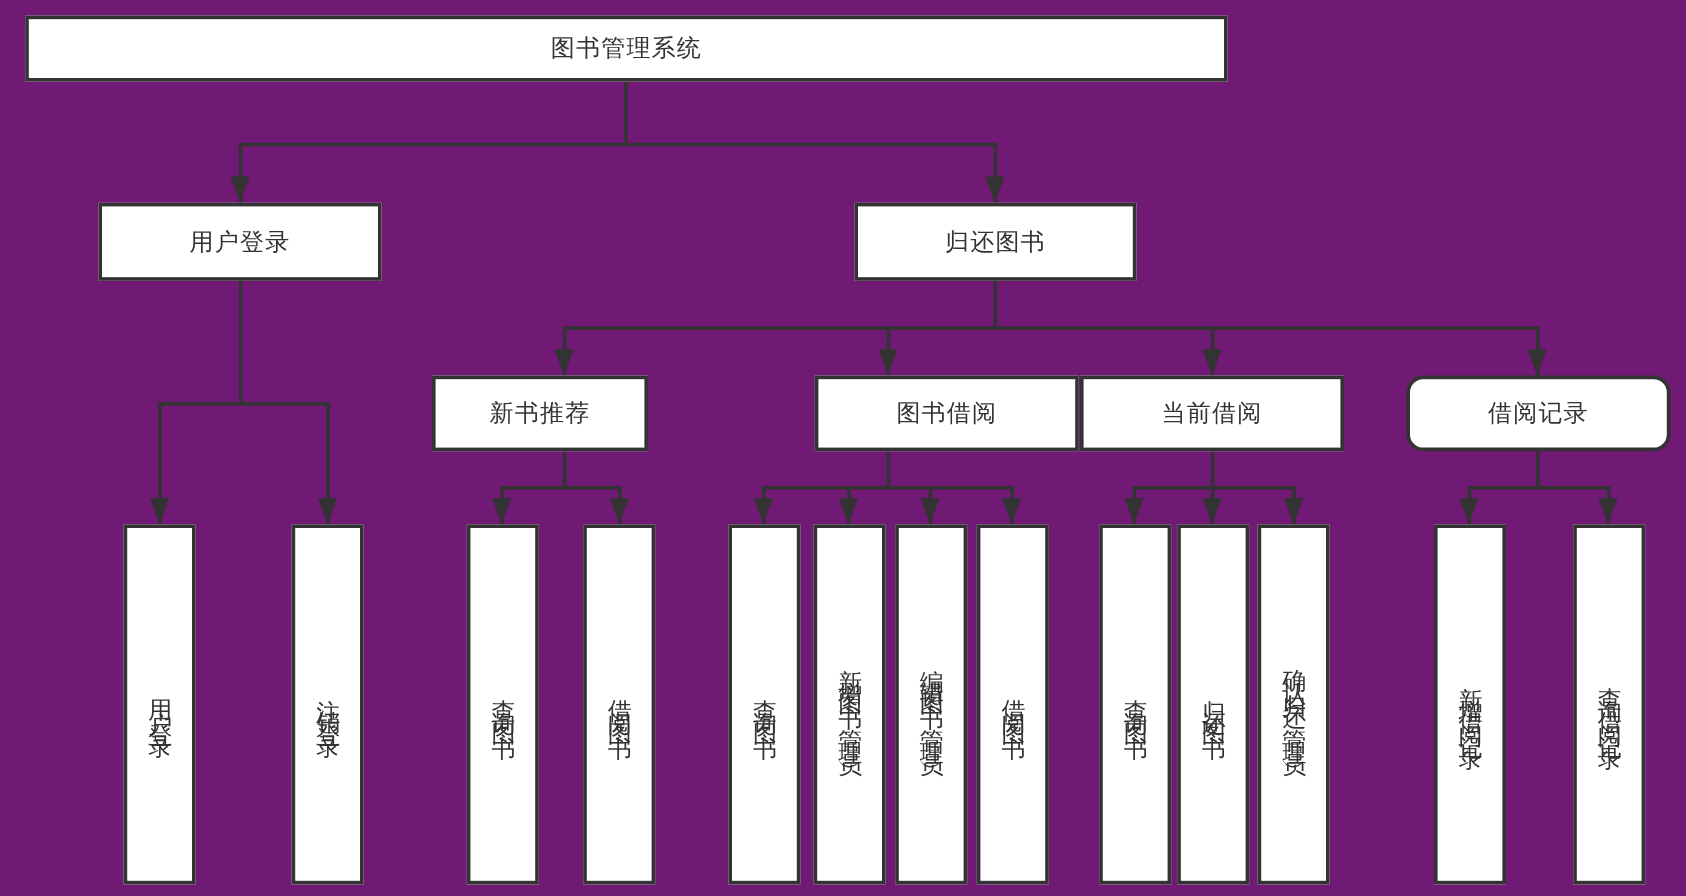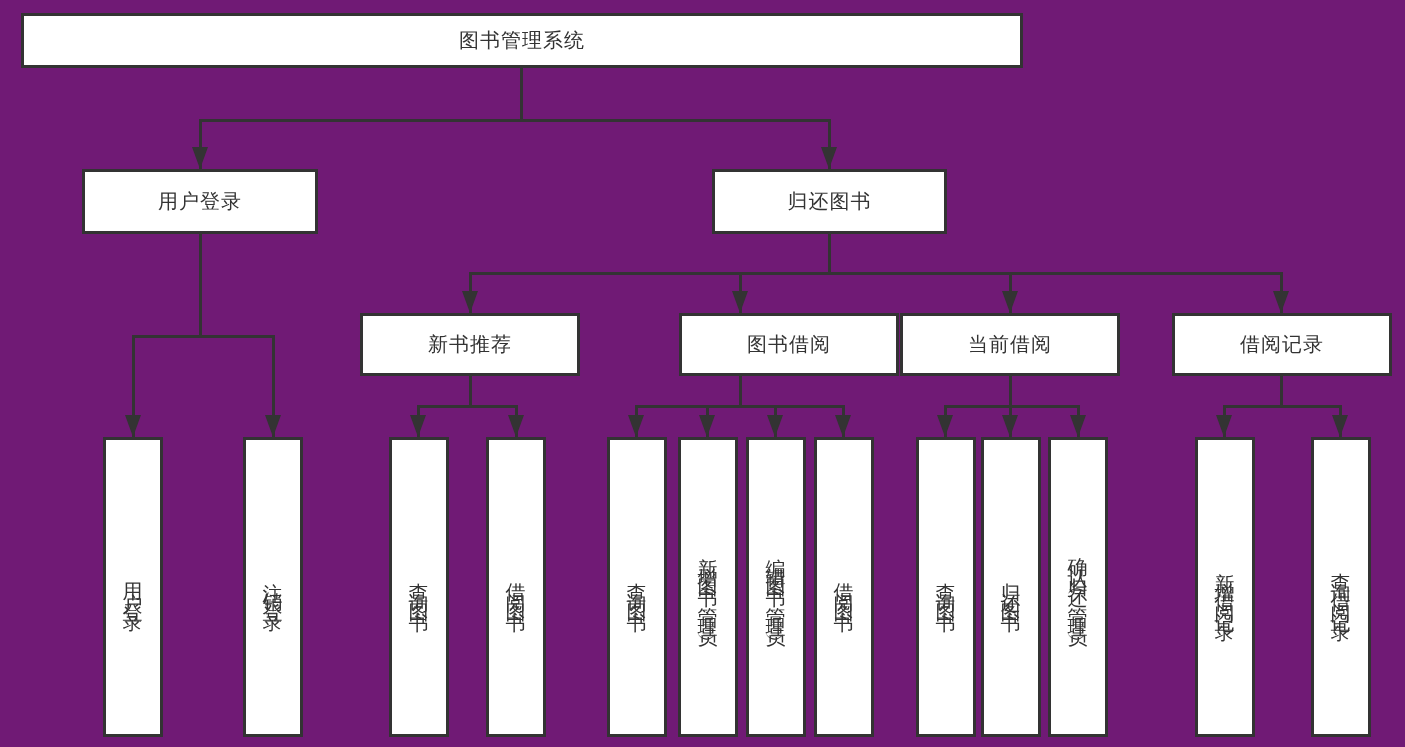--- a/index.html
+++ b/index.html
@@ -87,30 +87,30 @@
   <div class="hline" style="left:469px; top:272px; width:813px;"></div>
   <div class="vline" style="left:469px; top:272px; height:41px;"></div>
   <div class="vline" style="left:739px; top:272px; height:41px;"></div>
   <div class="vline" style="left:1009px; top:272px; height:41px;"></div>
   <div class="vline" style="left:1280px; top:272px; height:41px;"></div>
   <div class="arrow" style="left:462px; top:291px;"></div>
   <div class="arrow" style="left:732px; top:291px;"></div>
   <div class="arrow" style="left:1002px; top:291px;"></div>
   <div class="arrow" style="left:1273px; top:291px;"></div>
 
-  <div class="box" style="left:360px; top:313px; width:220px; height:63px;">
+  <div class="box" style="left:360px; top:313px; width:180px; height:63px;">
     <span>新书推荐</span>
   </div>
   <div class="box" style="left:631px; top:313px; width:220px; height:63px;margin-left:48px;">
     <span>图书借阅</span>
   </div>
   <div class="box" style="left:900px; top:313px; width:220px; height:63px;">
     <span>当前借阅</span>
   </div>
-  <div class="box" style="left:1172px; top:313px; width:220px; height:63px;">
+  <div class="box" style="left:1172px; top:313px; width:220px; height:63px;border-radius:14px;">
     <span>借阅记录</span>
   </div>
 
   <div class="vline" style="left:469px; top:376px; height:29px;"></div>
   <div class="hline" style="left:417px; top:405px; width:101px;"></div>
   <div class="vline" style="left:417px; top:405px; height:32px;"></div>
   <div class="vline" style="left:515px; top:405px; height:32px;"></div>
   <div class="arrow" style="left:410px; top:415px;"></div>
   <div class="arrow" style="left:508px; top:415px;"></div>
 

